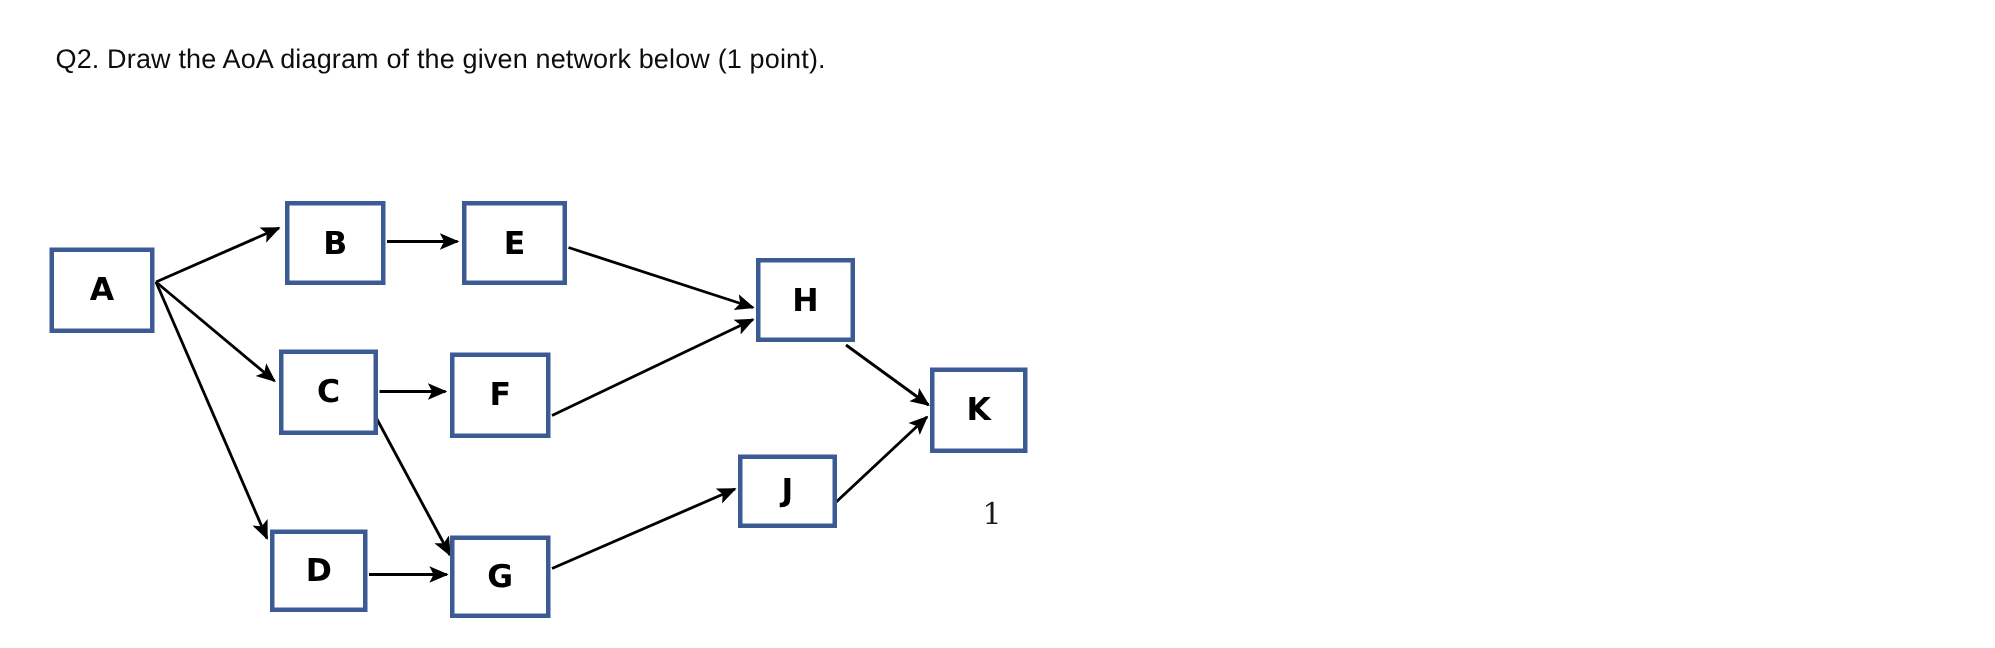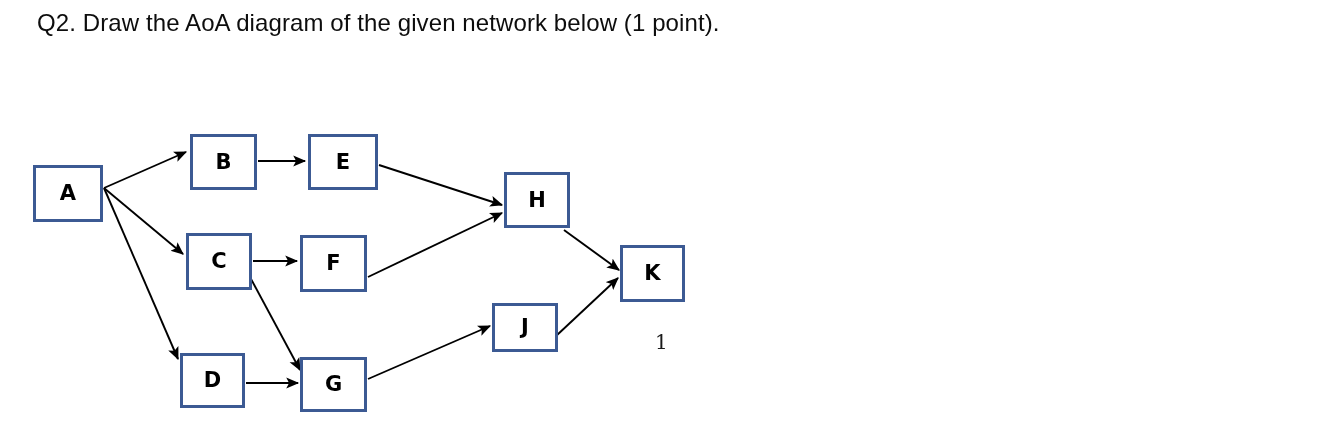--- a/index.html
+++ b/index.html
@@ -11,22 +11,22 @@
     width: 1330px;
     height: 432px;
     font-family: "Liberation Sans", sans-serif;
     color: #000000;
     overflow: hidden;
     position: relative;
   }
   #question-title {
     position: absolute;
     left: 37px;
-    top: 9px;
-    font-size: 24px;
+    top: 29px;
+    font-size: 18px;
     font-weight: 400;
     letter-spacing: 0.1px;
     color: #0d0d0d;
     white-space: nowrap;
   }
   #diagram-canvas {
     position: absolute;
     left: 0;
     top: 0;
     width: 1330px;

